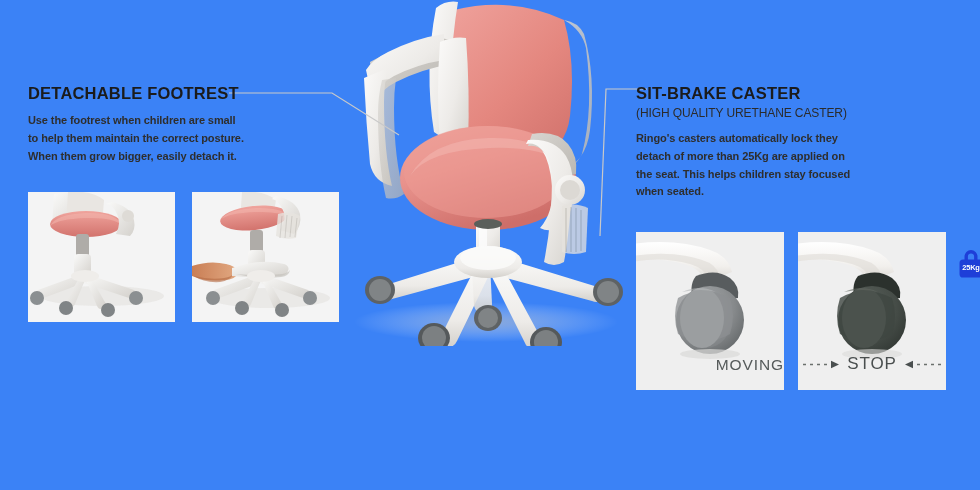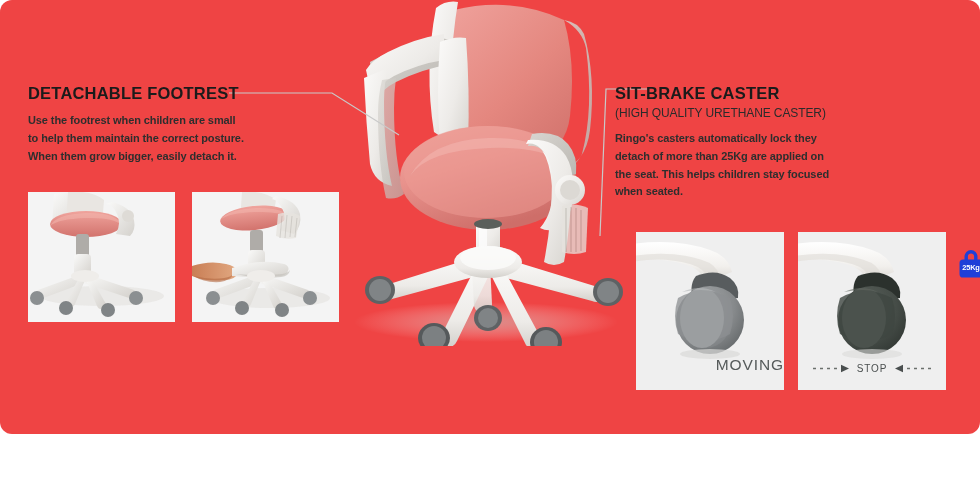--- a/index.html
+++ b/index.html
@@ -2,42 +2,42 @@
 <html><head>
 <meta charset="utf-8">
 <style>
   * { box-sizing: border-box; margin: 0; padding: 0; }
   html, body {
     width: 980px; height: 490px;
     background: #ffffff;
     font-family: "Liberation Sans", sans-serif;
     overflow: hidden;
   }
-  #stage { position: relative; width: 980px; height: 434px; background: #ef4444; border-radius: 12px; }
+  #stage { position: relative; width: 980px; height: 490px; background: #3b82f6; }
 
   
   .callout { position: absolute; }
   .callout-title {
     font-size: 16.5px; font-weight: bold; color: #1b1b1b;
     letter-spacing: .2px; white-space: nowrap;
   }
   .callout-subtitle {
     font-size: 12px; font-weight: 400; color: #2b2b2b;
     letter-spacing: -.1px; white-space: nowrap; margin-top: 3px;
   }
   .callout-body {
     font-size: 11px; color: #2e2e2e; line-height: 1.62;
     letter-spacing: -.1px;
     font-weight: bold;
   }
   .callout-body p { white-space: nowrap; }
 
   #left-callout  { left: 28px;  top: 84px; width: 330px; }
   #left-callout .callout-body { margin-top: 9px; }
-  #right-callout { left: 615px; top: 84px; width: 320px; }
+  #right-callout { left: 636px; top: 84px; width: 320px; }
   #right-callout .callout-body { margin-top: 10px; }
 
   
   .leader { position: absolute; pointer-events: none; }
   #leader-left  { left: 228px; top: 84px;  width: 172px; height: 52px; }
   #leader-right { left: 588px; top: 84px;  width: 60px;  height: 160px; }
 
   
   .thumb {
     position: absolute; top: 192px; width: 147px; height: 130px;
@@ -57,21 +57,21 @@
   .caster-panel svg.art { position: absolute; inset: 0; width: 100%; height: 100%; }
   .caster-label {
     position: absolute; left: 0; right: 0; bottom: 16px;
     text-align: right; font-size: 15.5px; color: #555a5a;
     letter-spacing: .9px;
   }
   .stop-row {
     position: absolute; left: 0; right: 0; bottom: 16px;
     display: flex; align-items: center; justify-content: center; gap: 5px;
   }
-  .stop-row .stop-text { font-size: 10px; color: #4a4f4f; letter-spacing: .9px; }
+  .stop-row .stop-text { font-size: 17px; color: #4a4f4f; letter-spacing: .9px; }
   .dotarrow { display: flex; align-items: center; }
   .dotarrow svg { display: block; }
 
   
   #lock-badge {
     position: absolute; left: 954px; top: 246px; width: 34px; height: 34px;
   }
   #lock-badge svg { display: block; width: 100%; height: 100%; }
   .badge-text {
     position: absolute; left: 0; right: 0; top: 17px;

